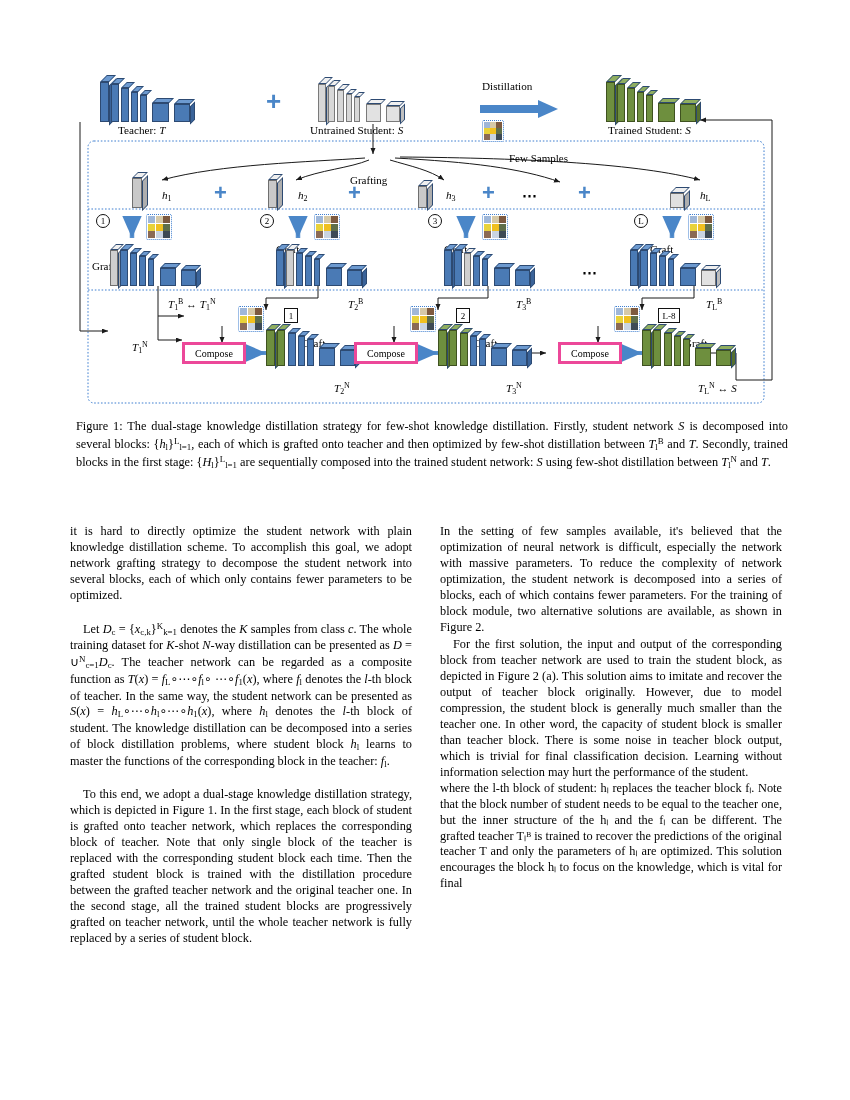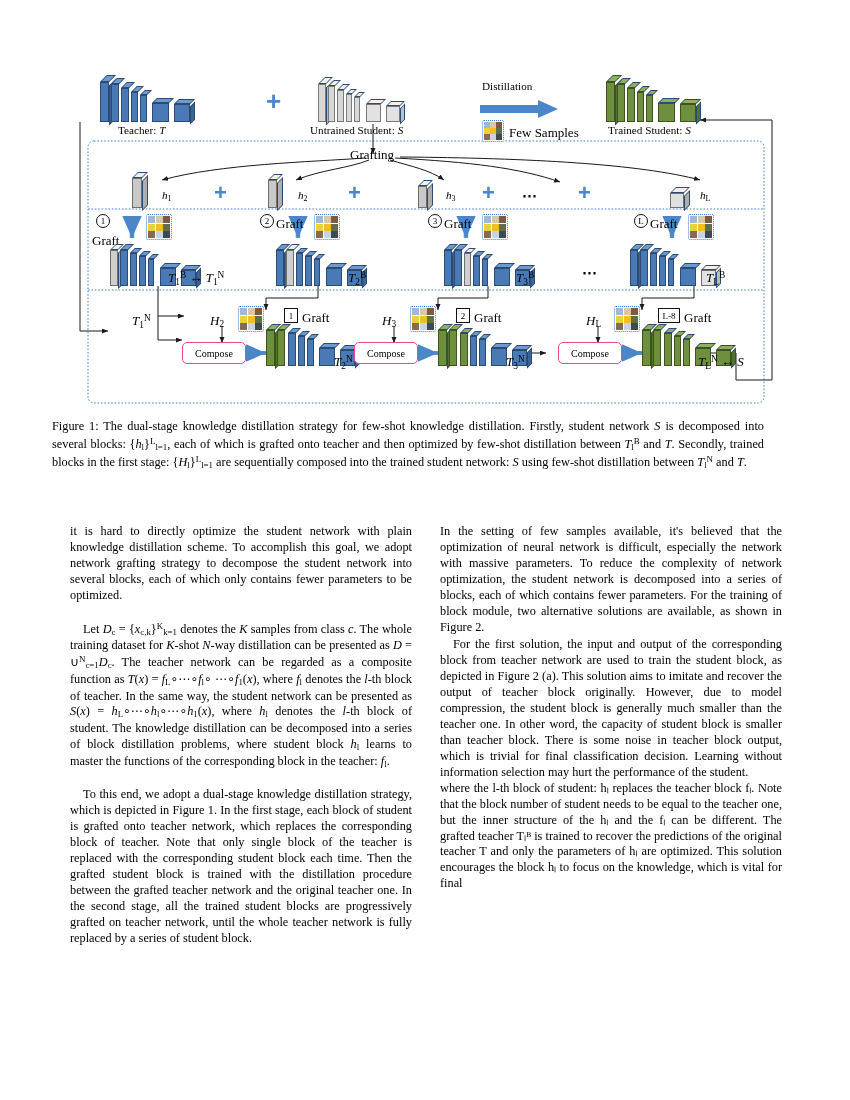--- a/index.html
+++ b/index.html
@@ -32,21 +32,21 @@
   }
   .fig-svg { position:absolute; left:0; top:0; }
 
   .fig-label {
     position: absolute;
     font-family: "Liberation Serif", serif;
     font-size: 11.2px;
     white-space: nowrap;
     color: #000;
   }
-  .fig-label.small { font-size: 13px; }
+  .fig-label.small { font-size: 11px; margin-top: 27px; }
   .mathcal { font-family: "Liberation Serif", serif; font-style: italic; }
   .sub { font-size: 0.72em; vertical-align: -0.25em; }
   .sup { font-size: 0.72em; vertical-align: 0.45em; }
 
   .plus {
     position: absolute;
     color: #4a86c8;
     font-size: 26px;
     font-weight: bold;
     font-family: "Liberation Sans", sans-serif;
@@ -103,22 +103,22 @@
   .slab .side {
     position: absolute;
     top: 0;
     height: 100%;
     border: 0.6px solid #2d4a72;
     box-sizing: border-box;
   }
 
   .compose-box {
     position: absolute;
-    border: 1px solid #ec4899;
-    border-radius: 5px;
+    border: 3px solid #ec4899;
+    border-radius: 0;
     background: #fff;
     font-family: "Liberation Serif", serif;
     font-size: 10px;
     display: flex;
     align-items: center;
     justify-content: center;
     box-sizing: border-box;
   }
   .circ-num {
     position: absolute;
@@ -136,21 +136,21 @@
     box-sizing: border-box;
     font-size: 9px;
     display: flex; align-items:center; justify-content:center;
     background: #fff;
     font-family: "Liberation Serif", serif;
   }
 
   
   .caption {
     position: absolute;
-    left: 52px;
+    left: 76px;
     top: 418px;
     width: 712px;
     font-size: 12.3px;
     line-height: 1.38;
     text-align: justify;
     font-family: "Liberation Serif", serif;
   }
 
   
   .col {

